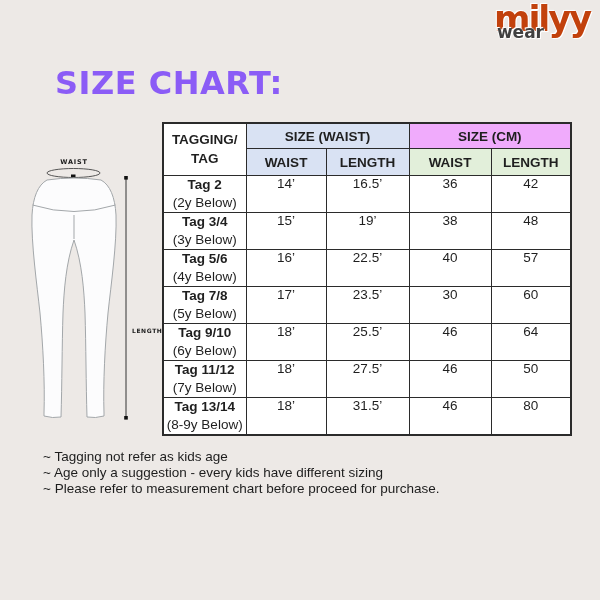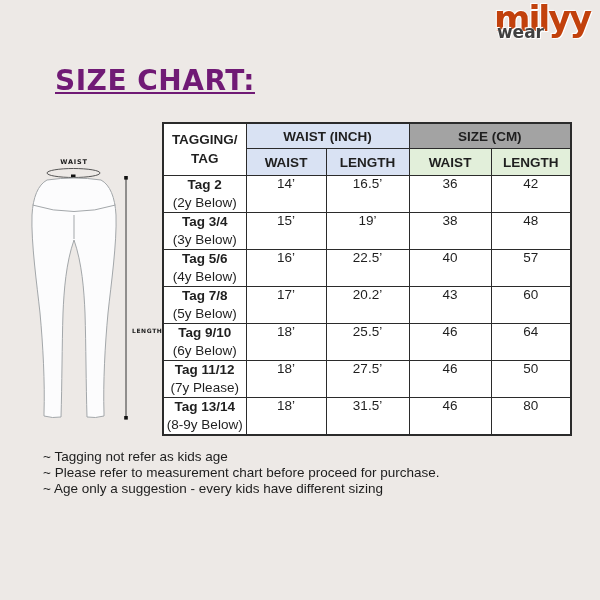--- a/index.html
+++ b/index.html
@@ -26,23 +26,22 @@
     font-family: "DejaVu Sans", sans-serif;
     font-weight: bold; font-size: 17px; letter-spacing: 0px;
     color: #404040;
     text-shadow: 0 0 2px #fff, 1px 1px 0 #fff, -1px -1px 0 #fff;
   }
 
   
   .title {
     position: absolute; left: 55px; top: 64px; margin: 0;
     font-family: "DejaVu Sans", sans-serif;
-    font-weight: 800; font-size: 28px; letter-spacing: 0.5px;
-    color: #701a75;
-    text-decoration: underline;
+    font-weight: 800; font-size: 32px; letter-spacing: 0.5px;
+    color: #8b5cf6;
   }
 
   
   .diagram { position: absolute; left: 20px; top: 135px; }
 
   
   table.size-table {
     position: absolute; left: 162px; top: 122px;
     border-collapse: collapse;
     table-layout: fixed;
@@ -51,21 +50,21 @@
     font-size: 13.5px;
   }
   table.size-table th, table.size-table td {
     border: 1.5px solid #2b2b2b;
     text-align: center;
     padding: 0;
   }
   table.size-table { border: 2px solid #2b2b2b; }
   th.corner { background: #fff; font-weight: bold; line-height: 1.35; }
   th.grp-inch { background: #D9E2F3; height: 24px; font-weight: bold; }
-  th.grp-cm   { background: #a3a3a3; height: 24px; font-weight: bold; }
+  th.grp-cm   { background: #f0abfc; height: 24px; font-weight: bold; }
   th.sub-inch { background: #D9E2F3; height: 26px; font-weight: bold; }
   th.sub-cm   { background: #E2EFDA; height: 26px; font-weight: bold; }
   tbody td { height: 36px; vertical-align: top; padding-top: 4px; background: #fff; }
   td.tagcell .tag { font-weight: bold; display: block; line-height: 1.3; }
   td.tagcell .age { display: block; line-height: 1.3; }
 
   
   .note { position: absolute; left: 43px; top: 449px; font-size: 13.5px; line-height: 16px; color: #1d1d1d; }
   .note .note-line { white-space: nowrap; }
 </style>
@@ -122,21 +121,21 @@
       <col style="width:83px">
       <col style="width:82px">
       <col style="width:80px">
   </colgroup>
   <thead>
     <tr>
       <th class="corner" rowspan="2">
         <span style="display:block">TAGGING/</span>
         <span style="display:block">TAG</span>
       </th>
-      <th class="grp-inch" colspan="2">WAIST (INCH)</th>
+      <th class="grp-inch" colspan="2">SIZE (WAIST)</th>
       <th class="grp-cm" colspan="2">SIZE (CM)</th>
     </tr>
     <tr>
       <th class="sub-inch">WAIST</th>
       <th class="sub-inch">LENGTH</th>
       <th class="sub-cm">WAIST</th>
       <th class="sub-cm">LENGTH</th>
     </tr>
   </thead>
   <tbody>
@@ -169,38 +168,38 @@
       <td>22.5’</td>
       <td>40</td>
       <td>57</td>
     </tr>
     <tr>
       <td class="tagcell">
         <span class="tag">Tag 7/8</span>
         <span class="age">(5y Below)</span>
       </td>
       <td>17’</td>
-      <td>20.2’</td>
-      <td>43</td>
+      <td>23.5’</td>
+      <td>30</td>
       <td>60</td>
     </tr>
     <tr>
       <td class="tagcell">
         <span class="tag">Tag 9/10</span>
         <span class="age">(6y Below)</span>
       </td>
       <td>18’</td>
       <td>25.5’</td>
       <td>46</td>
       <td>64</td>
     </tr>
     <tr>
       <td class="tagcell">
         <span class="tag">Tag 11/12</span>
-        <span class="age">(7y Please)</span>
+        <span class="age">(7y Below)</span>
       </td>
       <td>18’</td>
       <td>27.5’</td>
       <td>46</td>
       <td>50</td>
     </tr>
     <tr>
       <td class="tagcell">
         <span class="tag">Tag 13/14</span>
         <span class="age">(8-9y Below)</span>
@@ -208,15 +207,15 @@
       <td>18’</td>
       <td>31.5’</td>
       <td>46</td>
       <td>80</td>
     </tr>
   </tbody>
 </table>
 
 <div class="note">
   <div class="note-line">~ Tagging not refer as kids age</div>
+  <div class="note-line">~ Age only a suggestion - every kids have different sizing</div>
   <div class="note-line">~ Please refer to measurement chart before proceed for purchase.</div>
-  <div class="note-line">~ Age only a suggestion - every kids have different sizing</div>
 </div>
 
 </body></html>

